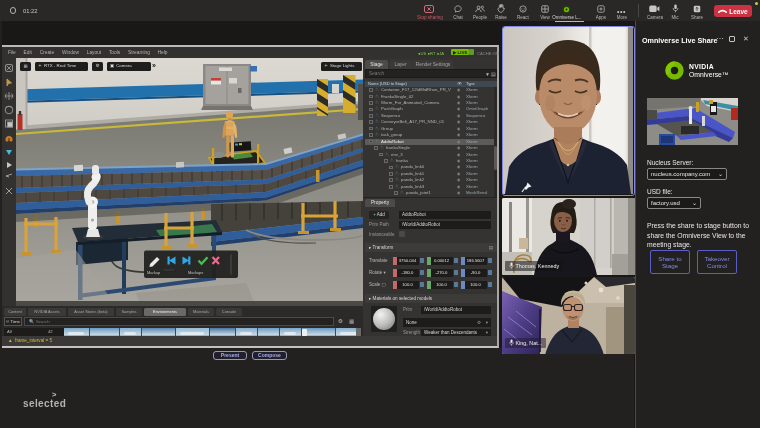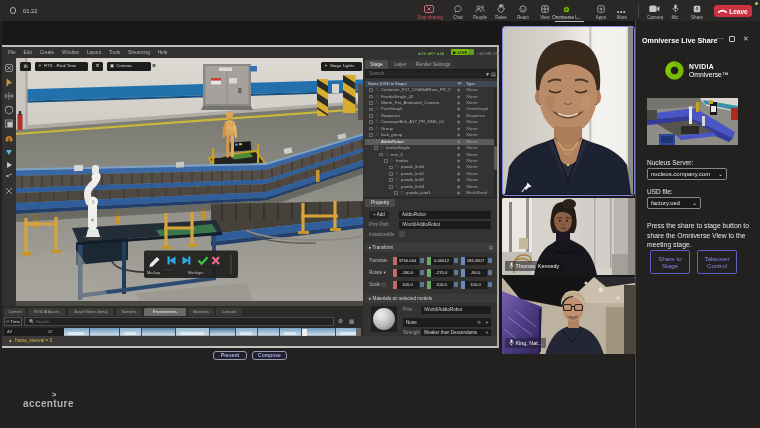--- a/index.html
+++ b/index.html
@@ -833,16 +833,16 @@
     <div class="abs" style="left:11px;top:167px;color:#e8e6e4;font-size:6.5px;">USD file:</div>
     <div class="abs" style="left:11px;top:176px;width:54px;height:12px;background:#1b1a19;border:1px solid #8a8886;border-radius:2px;color:#e8e6e4;font-size:6px;line-height:10px;padding-left:3px;">factory.usd <span style="float:right;margin-right:3px;">⌄</span></div>
     <div class="abs" style="left:11px;top:200px;width:105px;color:#e8e6e4;font-size:6.8px;line-height:1.42;">Press the share to stage button to share the Omniverse View to the meeting stage.</div>
     <div class="abs" style="left:14px;top:229px;width:40px;height:24px;border:1px solid #5b5fc7;border-radius:2px;color:#8289e4;font-size:6.2px;text-align:center;display:flex;align-items:center;justify-content:center;">Share to<br>Stage</div>
     <div class="abs" style="left:61px;top:229px;width:40px;height:24px;border:1px solid #5b5fc7;border-radius:2px;color:#8289e4;font-size:6.2px;text-align:center;display:flex;align-items:center;justify-content:center;">Takeover<br>Control</div>
   </div>
 
   <div class="abs" style="left:213px;top:351px;width:34px;height:9px;background:#201f2b;border:1px solid #9a98b0;border-radius:3px;color:#a8aee8;font-size:5px;font-weight:bold;text-align:center;line-height:7px;">Present</div>
   <div class="abs" style="left:252px;top:351px;width:35px;height:9px;background:#201f2b;border:1px solid #9a98b0;border-radius:3px;color:#a8aee8;font-size:5px;font-weight:bold;text-align:center;line-height:7px;">Compose</div>
 
-  <div class="abs" style="left:23px;top:398px;color:#b4b2b0;font-size:10px;font-weight:bold;letter-spacing:0.4px;">accenture</div>
+  <div class="abs" style="left:23px;top:398px;color:#b4b2b0;font-size:10px;font-weight:bold;letter-spacing:0.4px;">selected</div>
   <div class="abs" style="left:52px;top:390px;color:#cccac8;font-size:7.5px;font-weight:bold;">&gt;</div>
 
 </div>
 
 </body></html>

